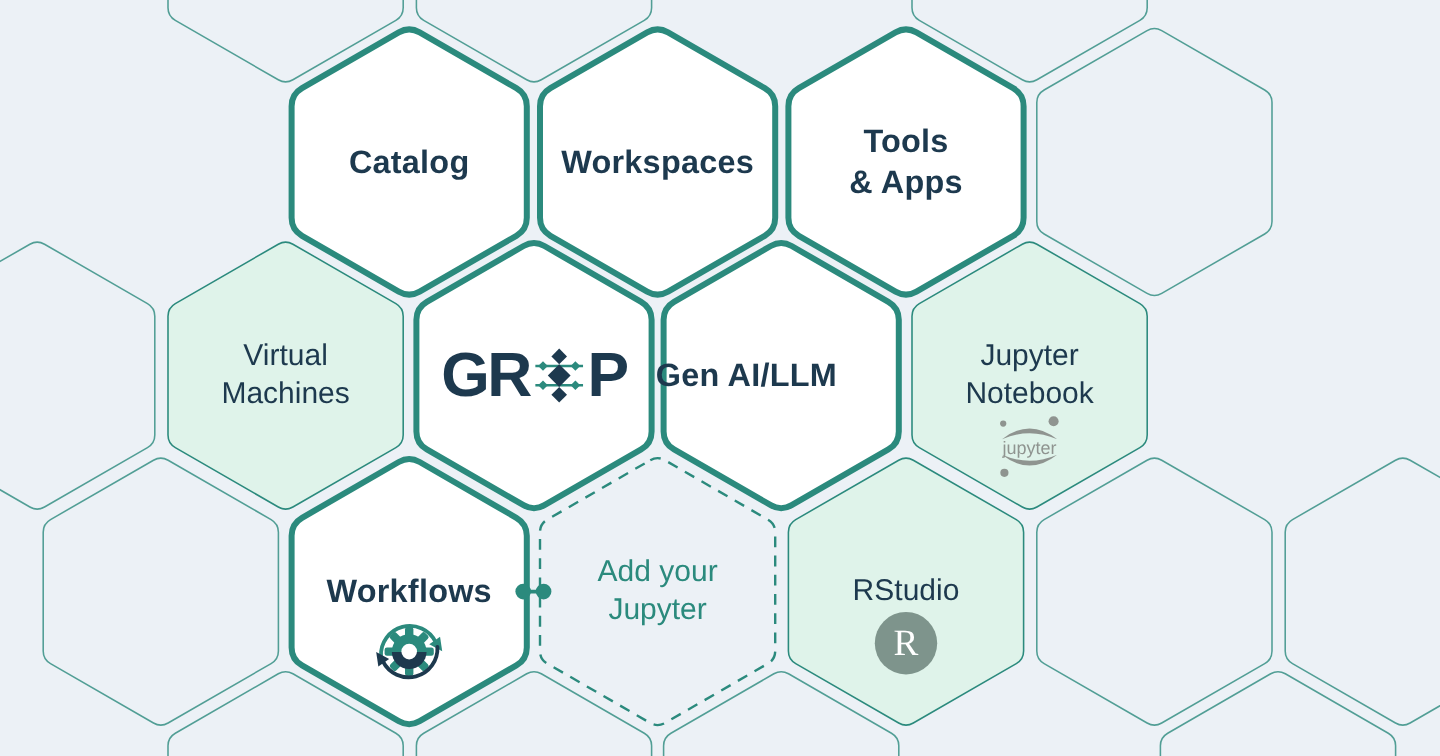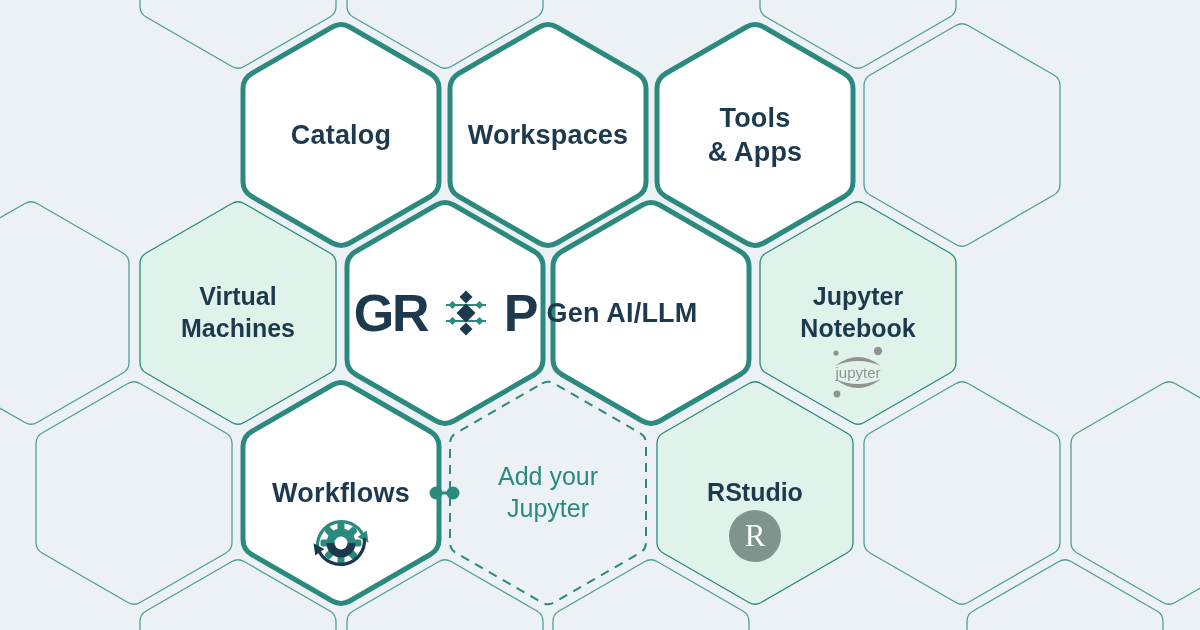--- a/index.html
+++ b/index.html
@@ -18,25 +18,25 @@
   .hex-dashed{fill:none;stroke:var(--teal);stroke-width:2;stroke-dasharray:9 7;}
 
   .hex-label{
     position:absolute;width:196px;height:226px;
     display:flex;align-items:center;justify-content:center;
     text-align:center;pointer-events:none;
   }
   .lines{line-height:1.27;}
   .lines span{display:block;}
   .featured{font-weight:700;font-size:27px;color:var(--navy);letter-spacing:.2px;}
-  .soft{font-weight:700;font-size:25px;color:var(--navy);}
+  .soft{font-weight:400;font-size:25px;color:var(--navy);}
   .accent{font-weight:400;font-size:25px;color:var(--teal);}
 
   
-  .grip-logo{display:flex;align-items:center;gap:17px;}
+  .grip-logo{display:flex;align-items:center;gap:3px;}
   .grip-txt{font-size:52px;font-weight:700;color:var(--navy);letter-spacing:-2px;}
   .grip-icon{display:block;margin:0 1px;}
 
   
   .icon-below{position:absolute;left:50%;transform:translateX(-50%);}
 
   .r-badge{
     width:52px;height:52px;border-radius:50%;
     background:var(--sage);color:#fff;
     display:flex;align-items:center;justify-content:center;

